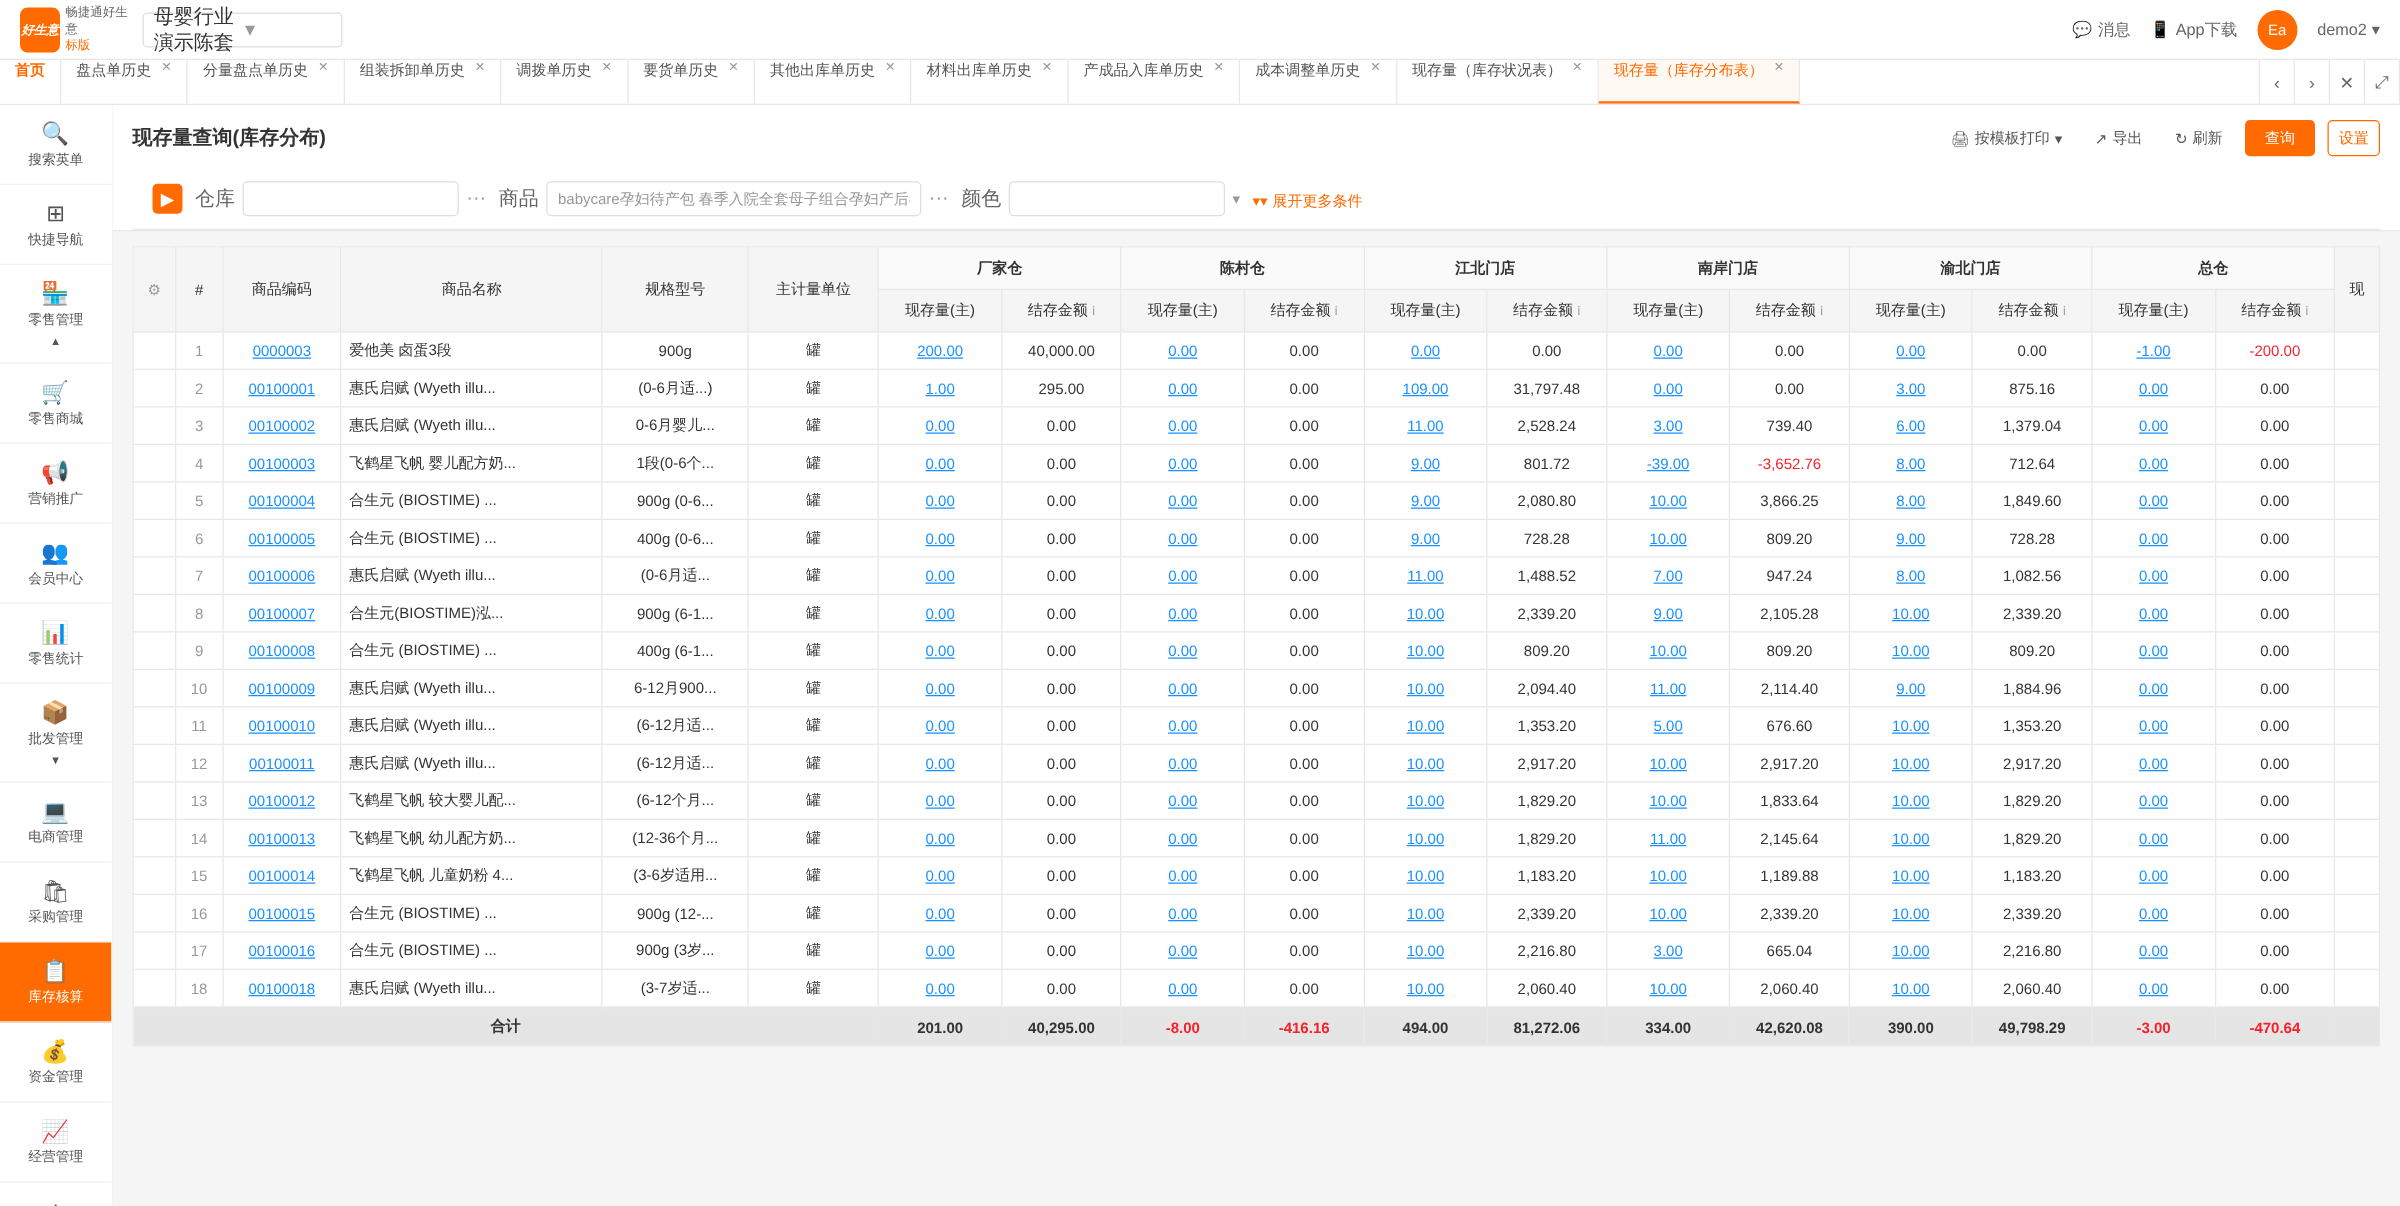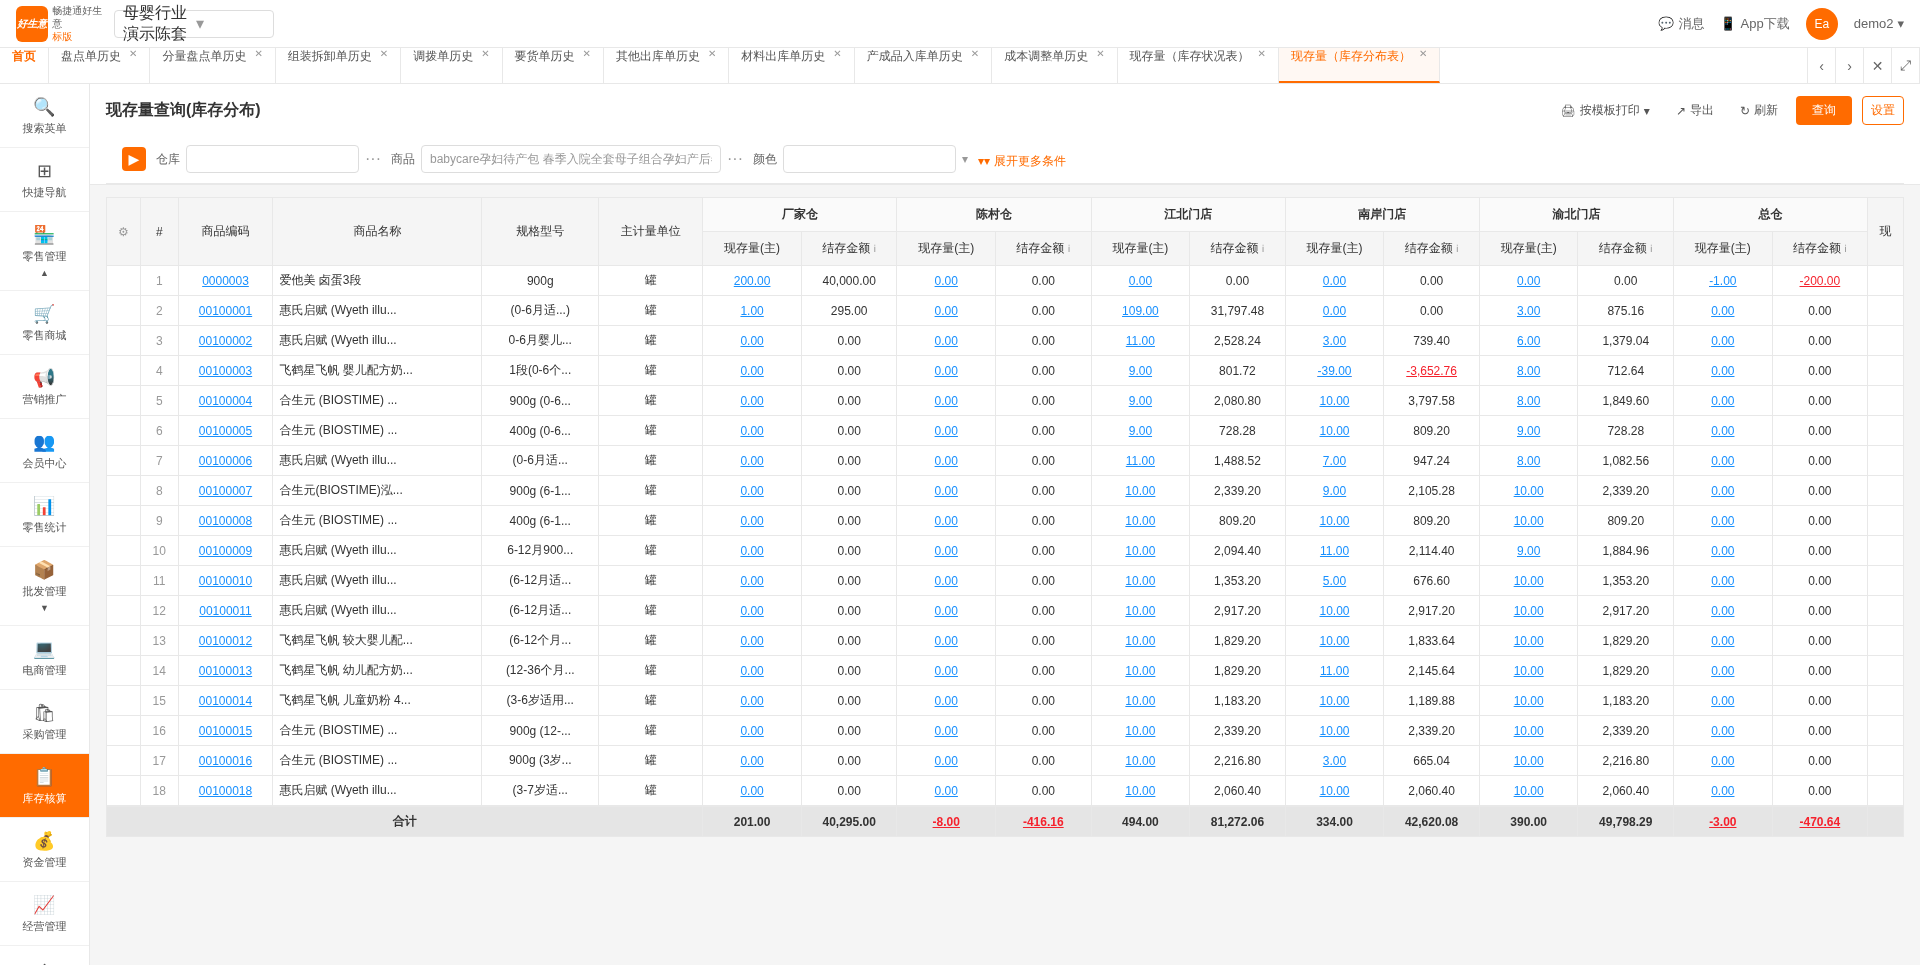--- a/index.html
+++ b/index.html
@@ -243,21 +243,21 @@
       justify-content: center;
       cursor: pointer;
       font-size: 14px;
       flex-shrink: 0;
     }
     .filter-field {
       display: flex;
       align-items: center;
       gap: 6px;
     }
-    .filter-label { color: #666; font-size: 12px; white-space: nowrap; }
+    .filter-label { color: #666; font-size: 16px; white-space: nowrap; }
     .filter-input {
       height: 28px;
       border: 1px solid #ddd;
       border-radius: 4px;
       padding: 0 8px;
       font-size: 12px;
       color: #333;
       min-width: 80px;
     }
     .filter-input-long {
@@ -307,21 +307,21 @@
     }
     td {
       border: 1px solid #e8e8e8;
       padding: 6px 6px;
       text-align: center;
       color: #333;
       white-space: nowrap;
     }
     td.text-left { text-align: left; }
     td a { color: #1890ff; text-decoration: underline; cursor: pointer; }
-    td.red { color: #f5222d; text-decoration: underline; }
+    td.red { color: #f5222d; }
     tr.summary-row td {
       background: #e5e5e5;
       font-weight: bold;
       border-top: 2px solid #e8e8e8;
     }
     .row-num { color: #999; }
     .settings-icon { color: #999; cursor: pointer; }
 
     .th-info { font-size: 10px; color: #999; cursor: pointer; }
 
@@ -657,21 +657,21 @@
               <td class="text-left">合生元 (BIOSTIME) ...</td>
               <td>900g (0-6...</td>
               <td>罐</td>
               <td><a>0.00</a></td>
               <td>0.00</td>
               <td><a>0.00</a></td>
               <td>0.00</td>
               <td><a>9.00</a></td>
               <td>2,080.80</td>
               <td><a>10.00</a></td>
-              <td>3,797.58</td>
+              <td>3,866.25</td>
               <td><a>8.00</a></td>
               <td>1,849.60</td>
               <td><a>0.00</a></td>
               <td>0.00</td>
               <td></td>
             </tr>
             <tr>
               <td></td>
               <td class="row-num">6</td>
               <td><a>00100005</a></td>

